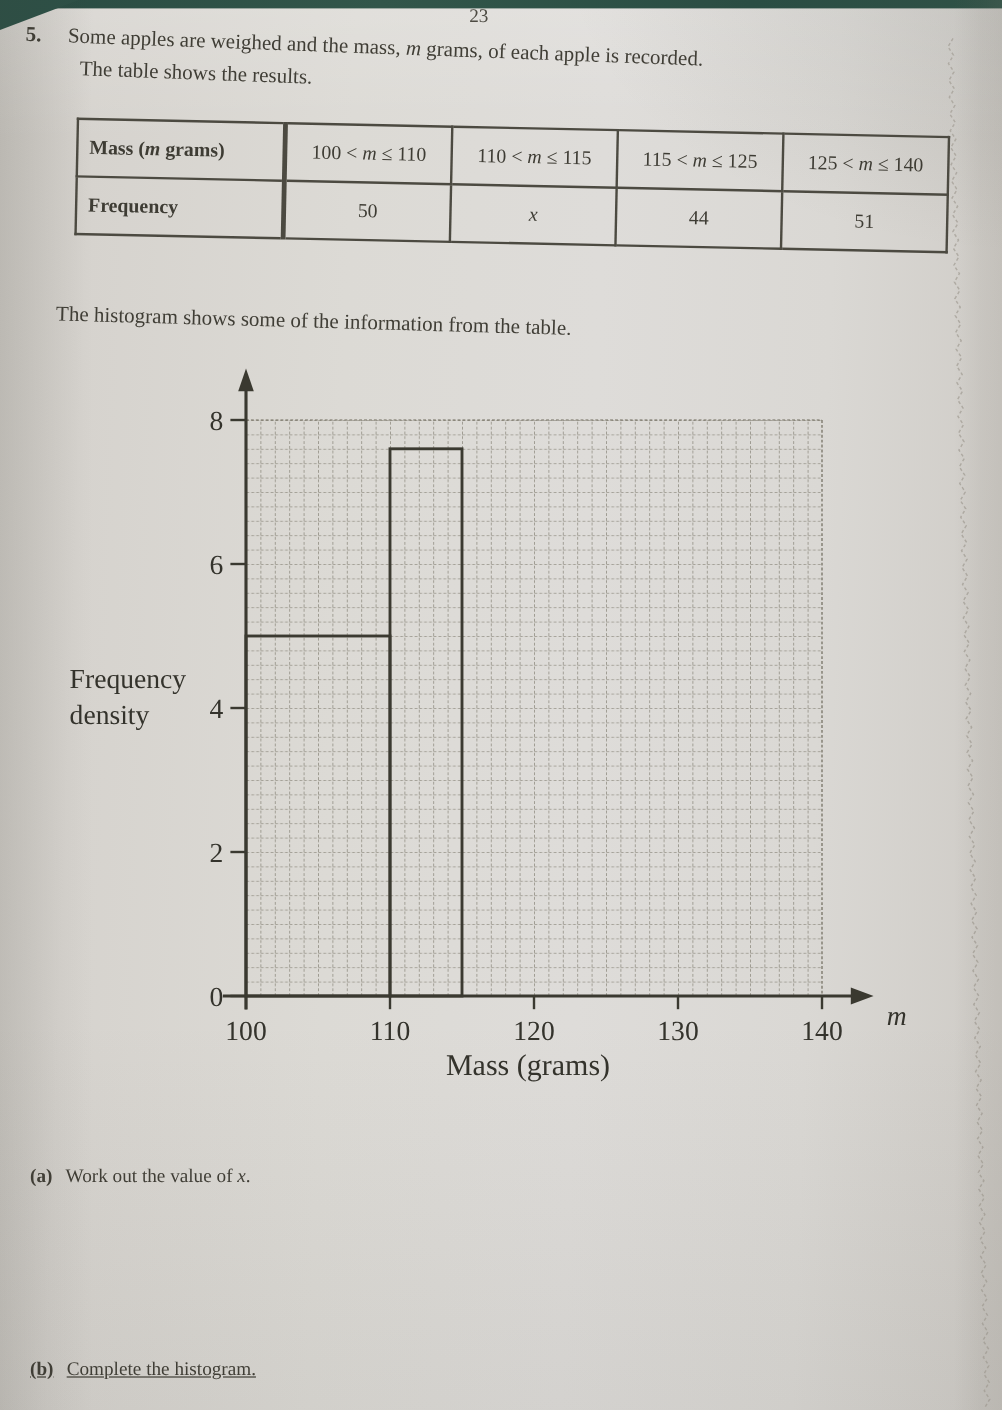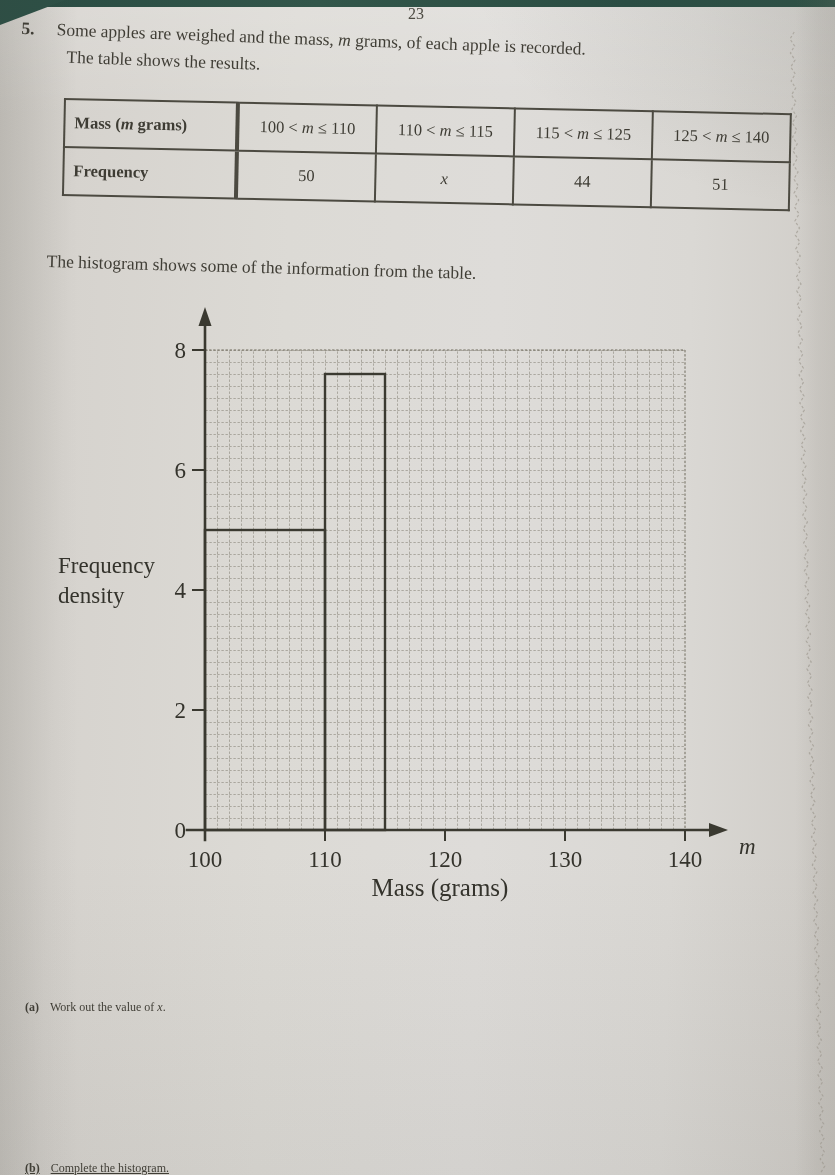--- a/index.html
+++ b/index.html
@@ -13,21 +13,21 @@
       linear-gradient(92deg,#c9c6c0 0%,#d6d3ce 9%,#dcdad5 34%,#dedcd9 58%,#dad8d4 80%,#cfccc7 98%);
   }
   .top-strip{position:absolute;top:0;left:0;right:0;height:7px;
     background:linear-gradient(90deg,#294b42,#32564a 38%,#2a4d43 75%,#2f5146);}
   .corner-wedge{position:absolute;top:0;left:0;width:66px;height:25px;background:#2d5046;
     clip-path:polygon(0 0,100% 0,0 100%);}
   .left-shade{position:absolute;top:0;left:0;width:78px;height:100%;pointer-events:none;
     background:linear-gradient(90deg,rgba(60,58,52,.10),rgba(60,58,52,0));}
   .right-shade{position:absolute;top:0;right:0;width:40px;height:100%;pointer-events:none;
     background:linear-gradient(90deg,rgba(110,105,95,0) 0%,rgba(110,105,95,.09) 55%,rgba(125,120,110,.15) 100%);}
-  .page-number{position:absolute;left:408px;top:5px;font-size:16px;color:#4d4b43;}
+  .page-number{position:absolute;left:391px;top:5px;font-size:16px;color:#4d4b43;}
   .question-intro{position:absolute;left:22px;top:15px;width:720px;font-size:17.5px;line-height:27px;
     transform:rotate(2.1deg);transform-origin:0 0;color:#403e36;}
   .qnum{font-weight:bold;margin-right:22px;}
   .qline2{margin-left:46px;}
   .var{font-style:italic;}
   .freq-table{position:absolute;left:64px;top:98px;border-collapse:collapse;font-size:16.5px;color:#3e3c34;
     transform:rotate(1.2deg);transform-origin:0 0;}
   .freq-table th,.freq-table td{border:2px solid #4c4a41;}
   .freq-table th{width:152px;text-align:left;padding:5px 9px;font-weight:bold;border-right:4px solid #4c4a41;}
   .freq-table td{width:128px;height:42px;text-align:center;padding:2px 4px;}
@@ -38,21 +38,21 @@
   .grid-rect{fill:url(#gridpat);}
   .grid-stroke{stroke:#6e6a5c;stroke-width:1;stroke-dasharray:2.4 1.7;fill:none;}
   .axis{stroke:#3a3930;stroke-width:2.6;stroke-linecap:square;}
   .arrow{fill:#3a3930;stroke:none;}
   .tick{stroke:#3a3930;stroke-width:2;}
   .ticklabel{font-size:23px;}
   .axis-title{font-size:23px;}
   .axis-title-x{font-size:25px;}
   .m-label{font-size:23px;font-style:italic;}
   .bar{fill:none;stroke:#3b3a31;stroke-width:2.4;}
-  .part{position:absolute;left:25px;font-size:12px;color:#403e36;margin-top:28px;}
+  .part{position:absolute;left:25px;font-size:16px;color:#403e36;}
   .part-a{top:972px;}
   .part-b{top:1133px;text-decoration:underline;}
   .part b{margin-right:11px;}
   #perf-svg{position:absolute;top:0;right:0;}
 </style>
 </head>
 <body>
 
 <div class="photo">
 

